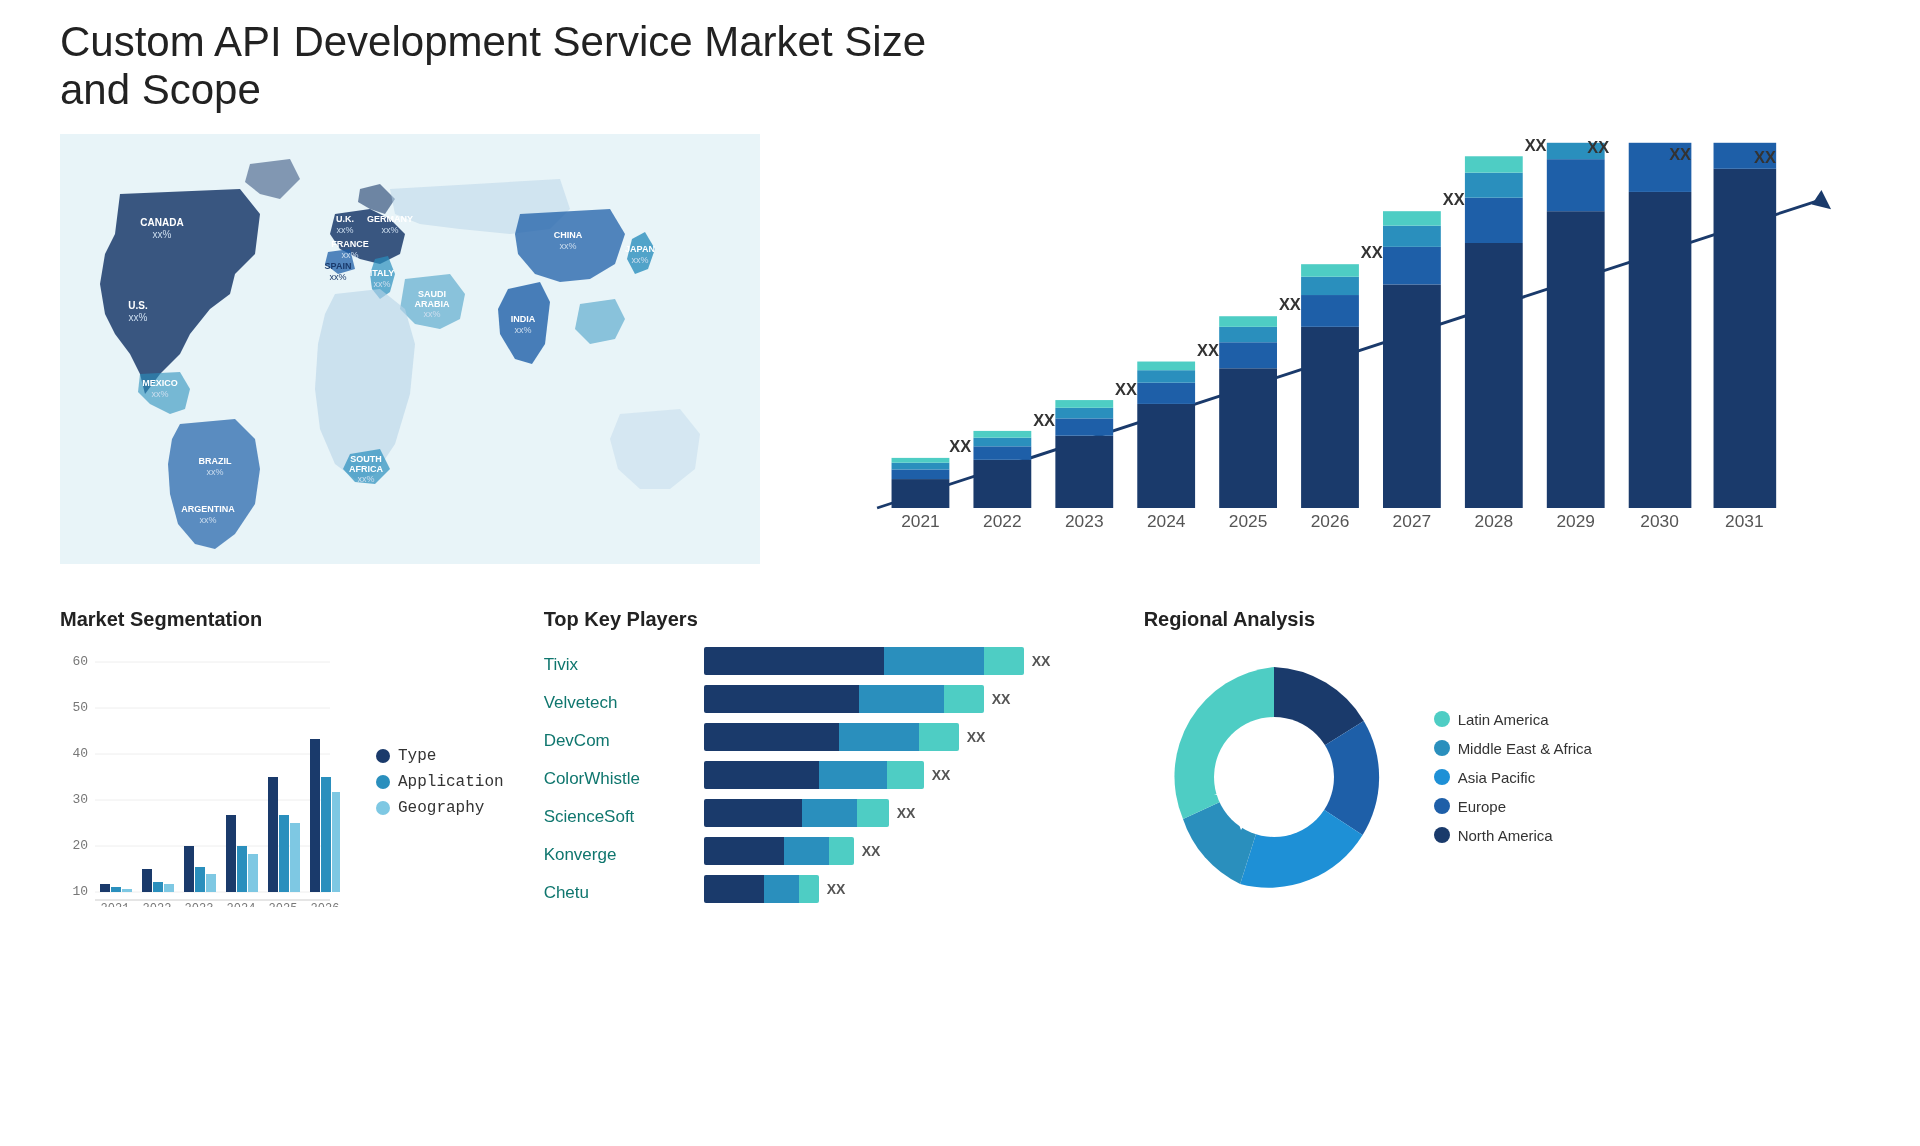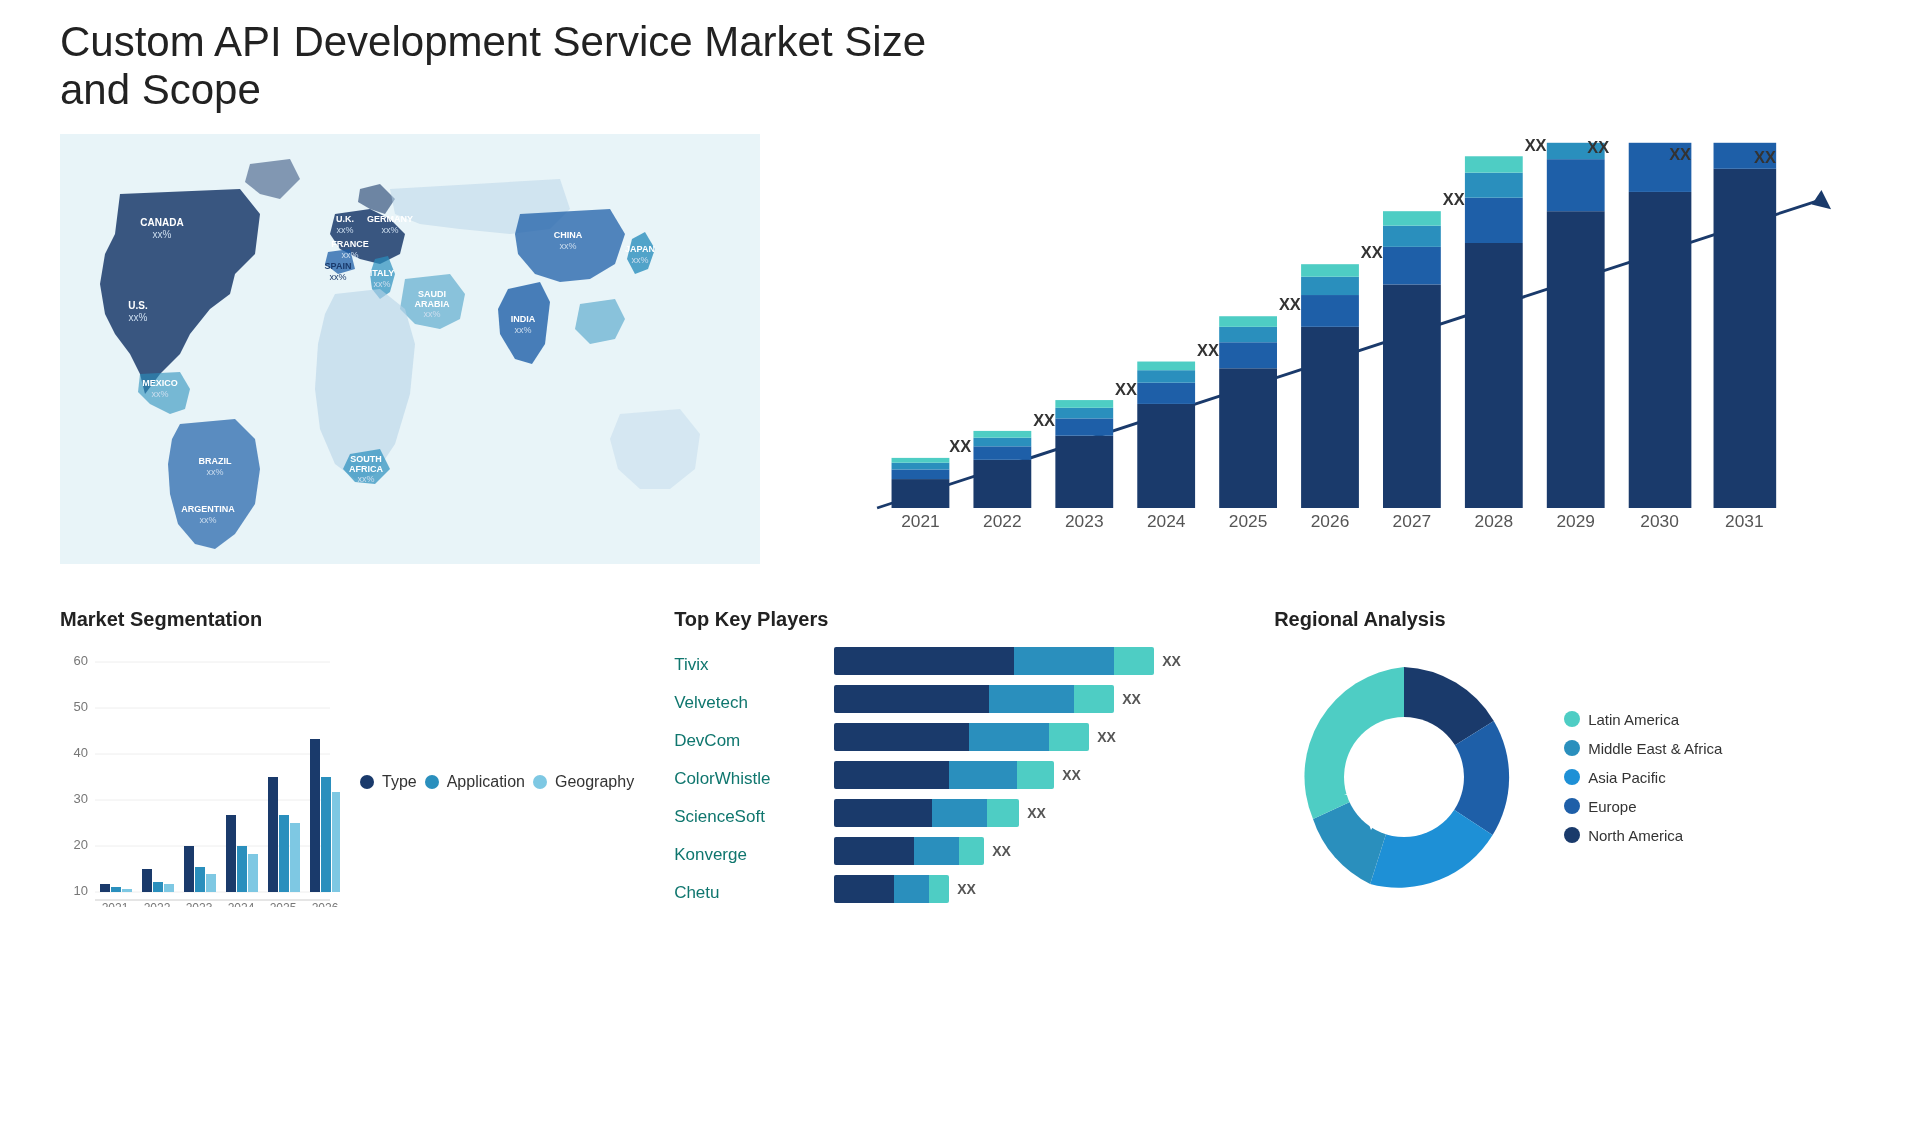--- a/index.html
+++ b/index.html
@@ -85,21 +85,21 @@
     }
     .section-title {
       font-size: 20px;
       font-weight: 700;
       color: #222;
       margin-bottom: 16px;
     }
     
     .legend {
       display: flex;
-      flex-direction: row;
+      flex-direction: column;
       gap: 8px;
       margin-top: 10px;
     }
     .legend-item {
       display: flex;
       align-items: center;
       gap: 8px;
       font-size: 16px;
       color: #333;
     }
@@ -356,21 +356,21 @@
         <text x="902" y="1" text-anchor="start" font-size="17" fill="#333" font-weight="600" dy="18">XX</text>
         <text x="990" y="22" text-anchor="start" font-size="17" fill="#333" font-weight="600">XX</text>
       </svg>
     </div>
   </div>
 
   <div class="bottom-section">
 
     <div class="segmentation-section">
       <h2 class="section-title">Market Segmentation</h2>
-      <div style="display:flex; gap:20px; align-items:center;">
+      <div style="display:flex; gap:36px; align-items:center;font-family:Liberation Mono, monospace;">
         <svg viewBox="0 0 280 260" width="280" height="260">
 
           <text x="28" y="18" font-size="13" fill="#777" text-anchor="end">60</text>
           <text x="28" y="64" font-size="13" fill="#777" text-anchor="end">50</text>
           <text x="28" y="110" font-size="13" fill="#777" text-anchor="end">40</text>
           <text x="28" y="156" font-size="13" fill="#777" text-anchor="end">30</text>
           <text x="28" y="202" font-size="13" fill="#777" text-anchor="end">20</text>
           <text x="28" y="248" font-size="13" fill="#777" text-anchor="end">10</text>
 
           <line x1="35" y1="15" x2="270" y2="15" stroke="#eee" stroke-width="1"></line>

